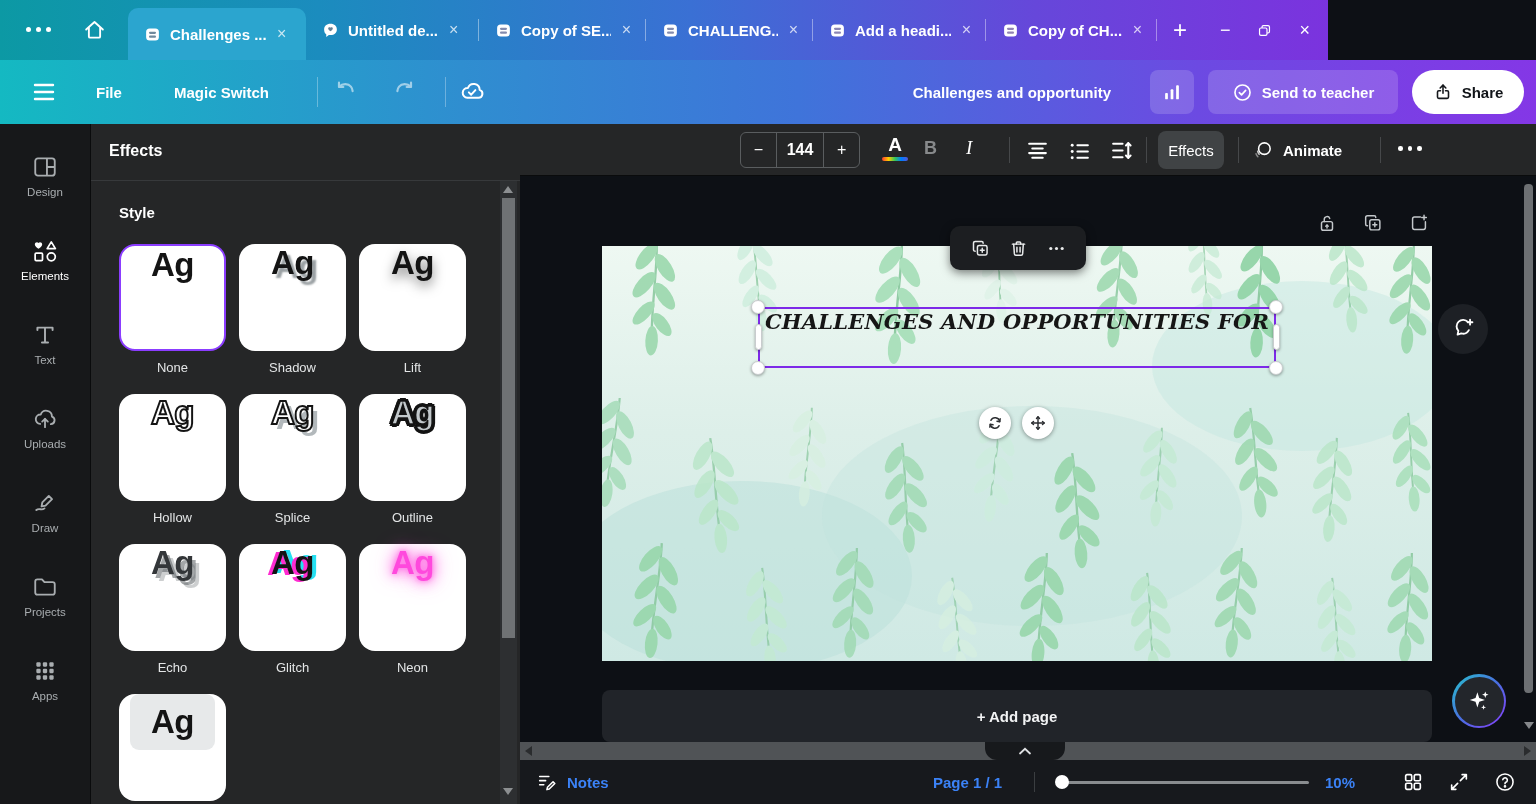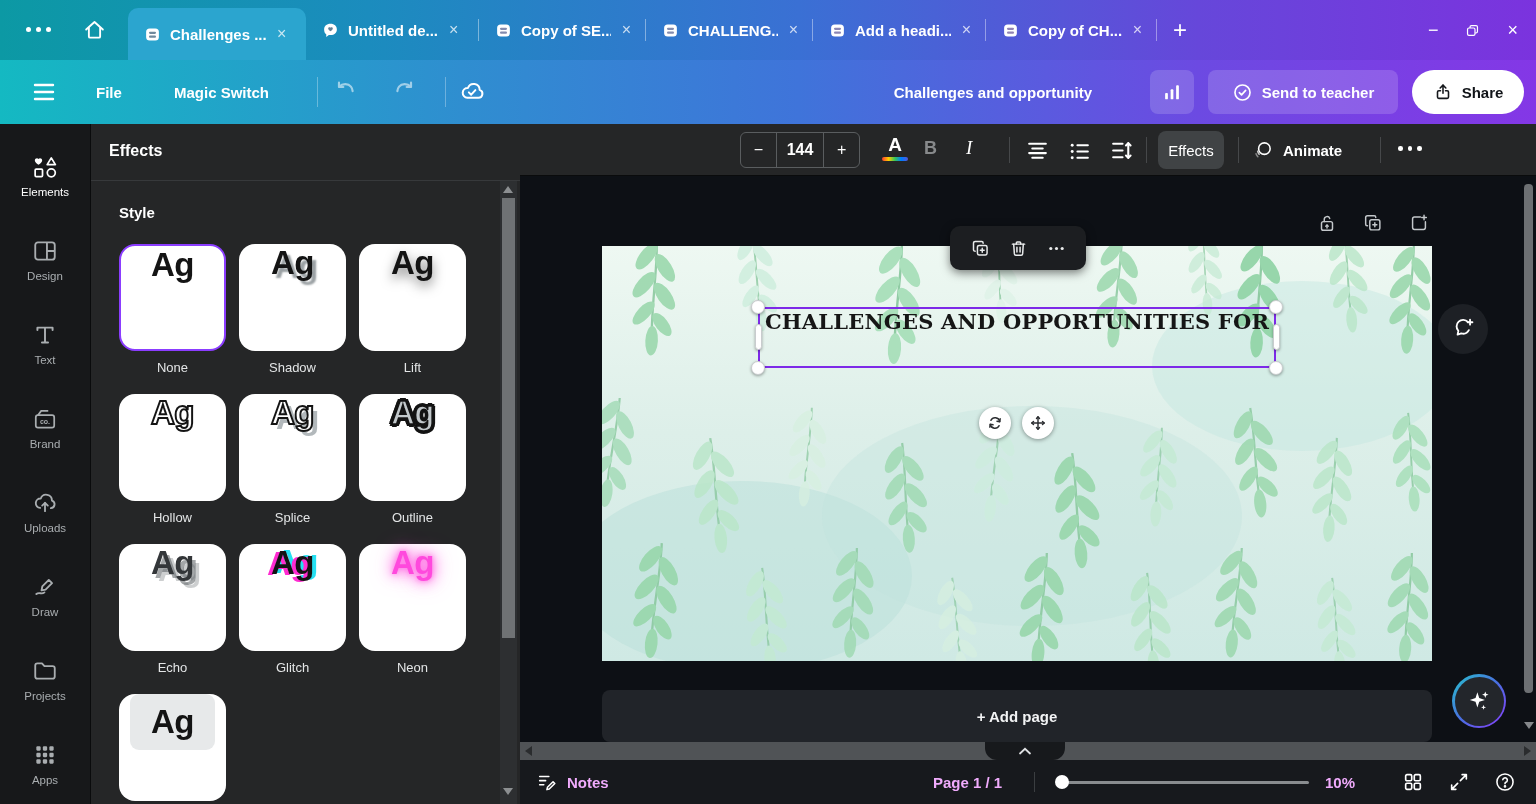--- a/index.html
+++ b/index.html
@@ -2,21 +2,21 @@
 <html><head>
 <meta charset="utf-8">
 <style>
   * { margin:0; padding:0; box-sizing:border-box; }
   html,body { width:1536px; height:804px; overflow:hidden; background:#0d1015;
     font-family:"Liberation Sans","DejaVu Sans",sans-serif; }
   .abs { position:absolute; }
   svg { display:block; }
 
   
-  #tabbar { position:absolute; left:0; top:0; width:1536px; height:60px;
+  #tabbar { position:absolute; left:0; top:0; width:1328px; height:60px;
     background:linear-gradient(90deg,#0c99a4 0%,#1b8cbe 24%,#3a70d4 52%,#6647da 78%,#7b33de 100%); }
   .ovf-dots { position:absolute; left:26px; top:27px; display:flex; gap:5px; }
   .ovf-dots i { width:5px; height:5px; border-radius:50%; background:#fff; }
   .home-btn { position:absolute; left:82px; top:17px; }
   .tabstrip { position:absolute; left:128px; top:0; height:60px; display:flex; align-items:center; }
   .tab { height:60px; display:flex; align-items:center; gap:9px; padding:0 12px 0 16px; color:#fff; }
   .tab.active { height:52px; margin-top:8px; background:#2ba5cf; border-radius:10px 10px 0 0; }
   .tab .tablabel { font-size:15px; font-weight:700; white-space:nowrap; max-width:96px; overflow:hidden; }
   .tab .tabclose { font-size:16px; color:rgba(255,255,255,.75); padding:0 2px; }
   .tabsep { width:1px; height:22px; background:rgba(255,255,255,.4); }
@@ -83,42 +83,42 @@
   .effects-btn { position:absolute; left:638px; top:7px; width:66px; height:38px; background:#404345; border-radius:8px; display:flex; align-items:center; justify-content:center; font-size:15px; }
   .animate { position:absolute; left:732px; top:7px; height:38px; display:flex; align-items:center; gap:9px; font-size:15px; font-weight:700; }
   .tb-dots { position:absolute; left:878px; top:22px; display:flex; gap:5px; }
   .tb-dots i { width:4.5px; height:4.5px; border-radius:50%; background:#fff; }
 
   
   #workspace { position:absolute; left:520px; top:176px; width:1016px; height:566px; background:#0d1015; }
   #page { position:absolute; left:82px; top:70px; width:830px; height:415px; overflow:hidden; }
   .page-icons { position:absolute; left:796px; top:36px; display:flex; gap:24px; }
   .heading { position:absolute; left:156px; top:61px; width:518px; height:61px; text-align:center;
-    font-family:"DejaVu Serif","Liberation Serif",serif; font-weight:700; font-size:21px; line-height:30px; color:#161616; letter-spacing:.2px; white-space:nowrap; }
+    font-family:"DejaVu Serif","Liberation Serif",serif; font-weight:700; font-size:21px; line-height:30px; color:#161616; letter-spacing:.2px; white-space:nowrap;font-style:italic; }
   .sel-box { position:absolute; left:238px; top:131px; width:518px; height:61px; border:2px solid #7d2ae8; }
   .handle { position:absolute; background:#fff; border:1px solid #c9ccce; box-shadow:0 1px 3px rgba(0,0,0,.35); }
   .h-corner { width:14px; height:14px; border-radius:50%; }
   .h-side { width:7px; height:26px; border-radius:4px; }
   .float-bar { position:absolute; left:430px; top:50px; width:136px; height:44px; background:#1c1e21; border-radius:10px; box-shadow:0 3px 10px rgba(0,0,0,.5); display:flex; align-items:center; justify-content:center; gap:17px; }
   .round-handle { position:absolute; width:32px; height:32px; border-radius:50%; background:#fff; box-shadow:0 1px 4px rgba(0,0,0,.4); display:flex; align-items:center; justify-content:center; }
   .comment-btn { position:absolute; left:918px; top:128px; width:50px; height:50px; border-radius:50%; background:#1d2025; display:flex; align-items:center; justify-content:center; }
   .addpage-btn { position:absolute; left:82px; top:514px; width:830px; height:52px; background:#212429; border-radius:8px; color:#f2f3f4; font-size:15px; font-weight:700; display:flex; align-items:center; justify-content:center; }
   .sparkle-btn { position:absolute; left:932px; top:498px; width:54px; height:54px; border-radius:50%; padding:2.5px;
     background:linear-gradient(135deg,#26c4cc,#4a6ee0,#8b3dff); }
   .sparkle-inner { width:100%; height:100%; border-radius:50%; background:#23262b; display:flex; align-items:center; justify-content:center; }
   .ws-vscroll-thumb { position:absolute; left:1004px; top:8px; width:9px; height:509px; background:#6d7073; border-radius:4px; }
   .ws-vscroll-arrow { position:absolute; left:1004px; top:546px; width:0; height:0; border-left:5px solid transparent; border-right:5px solid transparent; border-top:7px solid #85888b; }
 
   
   #hscroll { position:absolute; left:520px; top:742px; width:1016px; height:18px; background:#505356; }
   .hs-arrow { position:absolute; top:4px; width:0; height:0; border-top:5px solid transparent; border-bottom:5px solid transparent; }
   .hs-arrow.left { left:5px; border-right:7px solid #2a2c2e; }
   .hs-arrow.right { right:5px; border-left:7px solid #2a2c2e; }
   .pull-tab { position:absolute; left:465px; top:0; width:80px; height:18px; background:#17191c; border-radius:0 0 12px 12px; display:flex; align-items:center; justify-content:center; }
-  #statusbar { position:absolute; left:520px; top:760px; width:1016px; height:44px; background:#17191d; color:#f0abfc; }
+  #statusbar { position:absolute; left:520px; top:760px; width:1016px; height:44px; background:#17191d; color:#3b82f6; }
   .notes { position:absolute; left:16px; top:0; height:44px; display:flex; align-items:center; gap:9px; font-size:15px; font-weight:700; }
   .page-ind { position:absolute; left:413px; top:0; height:44px; display:flex; align-items:center; font-size:15px; font-weight:700; }
   .sb-div2 { position:absolute; left:514px; top:12px; width:1px; height:20px; background:#3b3e41; }
   .zoom-track { position:absolute; left:541px; top:21px; width:248px; height:2.5px; background:#898c8f; border-radius:2px; }
   .zoom-dot { position:absolute; left:535px; top:15px; width:14px; height:14px; border-radius:50%; background:#fff; }
   .zoom-pct { position:absolute; left:805px; top:0; height:44px; display:flex; align-items:center; font-size:15px; font-weight:700; }
   .sb-icon { position:absolute; top:11px; }
 </style>
 </head>
 <body>
@@ -241,21 +241,21 @@
         <polyline points="19.4,3.4 19.4,7.4 15.4,7.4"></polyline>
       </svg>
   </div>
   <div class="mb-div" style="left:445px"></div>
   <div class="abs" style="left:458px;top:18px">
     <svg width="28" height="28" viewBox="0 0 24 24" fill="none" stroke="#fff" stroke-width="1.7" stroke-linecap="round" stroke-linejoin="round">
         <path d="M8 17 a4.2 4.2 0 1 1 .5 -8.4 A5.2 5.2 0 0 1 18.6 10.2 a3.5 3.5 0 0 1 -1.1 6.8 H8 Z"></path>
         <path d="M9.3 12.3 L11.3 14.3 L14.9 10.4"></path>
       </svg>
   </div>
-  <div class="abs mb-item" style="right:444px;top:24px">Challenges and opportunity</div>
+  <div class="abs mb-item" style="right:425px;top:24px">Challenges and opportunity</div>
   <div class="mb-btn mb-ghost" style="left:1150px;width:44px">
     <span>
         <svg width="22" height="22" viewBox="0 0 24 24" fill="#fff">
           <rect x="4.5" y="13" width="3" height="7" rx="1"></rect>
           <rect x="10.5" y="9" width="3" height="11" rx="1"></rect>
           <rect x="16.5" y="4.5" width="3" height="15.5" rx="1"></rect>
         </svg>
       </span>
   </div>
   <div class="mb-btn mb-ghost mb-item" style="left:1208px;width:190px">
@@ -273,57 +273,47 @@
           <path d="M12 13.5 V4"></path>
           <polyline points="8.6,7.2 12,3.8 15.4,7.2"></polyline>
           <path d="M9 10.5 H7 a1.6 1.6 0 0 0 -1.6 1.6 V18 a1.6 1.6 0 0 0 1.6 1.6 H17 a1.6 1.6 0 0 0 1.6 -1.6 V12.1 a1.6 1.6 0 0 0 -1.6 -1.6 H15"></path>
         </svg>
       </span>
     <span>Share</span>
   </div>
 </div>
 
 <div id="sidebar">
+  <div class="sb-item">
+    <span>
+        <svg width="26" height="26" viewBox="0 0 24 24" fill="none" stroke="currentColor" stroke-width="1.7" stroke-linejoin="round">
+          <rect x="3" y="4" width="18" height="16" rx="2.5"></rect>
+          <path d="M13.8 4 V20 M13.8 12 H21"></path>
+        </svg>
+      </span>
+    <span class="sb-label">Design</span>
+  </div>
   <div class="sb-item active">
     <span>
         <svg width="26" height="26" viewBox="0 0 24 24" fill="none" stroke="currentColor" stroke-width="1.6" stroke-linejoin="round">
           <path d="M6 4.6 C4.9 3.3 2.6 4.1 2.6 5.9 C2.6 7.5 4.7 8.9 6 10 C7.3 8.9 9.4 7.5 9.4 5.9 C9.4 4.1 7.1 3.3 6 4.6 Z" fill="currentColor" stroke="none"></path>
           <path d="M17.8 3.6 L21.6 9.8 H14 Z"></path>
           <rect x="2.9" y="14" width="6.8" height="6.8" rx="1"></rect>
           <circle cx="17.8" cy="17.4" r="3.7"></circle>
         </svg>
       </span>
     <span class="sb-label">Elements</span>
   </div>
   <div class="sb-item">
     <span>
-        <svg width="26" height="26" viewBox="0 0 24 24" fill="none" stroke="currentColor" stroke-width="1.7" stroke-linejoin="round">
-          <rect x="3" y="4" width="18" height="16" rx="2.5"></rect>
-          <path d="M13.8 4 V20 M13.8 12 H21"></path>
-        </svg>
-      </span>
-    <span class="sb-label">Design</span>
-  </div>
-  <div class="sb-item">
-    <span>
         <svg width="26" height="26" viewBox="0 0 24 24" fill="none" stroke="currentColor" stroke-width="1.8" stroke-linecap="round">
           <path d="M5 5.2 H19 M5 5.2 V7.4 M19 5.2 V7.4 M12 5.2 V19 M9.2 19 H14.8"></path>
         </svg>
       </span>
     <span class="sb-label">Text</span>
-  </div>
-  <div class="sb-item">
-    <span>
-        <svg width="26" height="26" viewBox="0 0 24 24" fill="none" stroke="currentColor" stroke-width="1.6" stroke-linejoin="round">
-          <path d="M5.5 8.5 L8.5 4.5 H15"></path>
-          <rect x="3.5" y="8.5" width="17" height="11.5" rx="2"></rect>
-          <text x="12" y="16.5" text-anchor="middle" font-size="6.5" font-weight="700" fill="currentColor" stroke="none" font-family="Liberation Sans,sans-serif">co.</text>
-        </svg>
-      </span>
-    <span class="sb-label">Brand</span>
   </div>
   <div class="sb-item">
     <span>
         <svg width="26" height="26" viewBox="0 0 24 24" fill="none" stroke="currentColor" stroke-width="1.7" stroke-linecap="round" stroke-linejoin="round">
           <path d="M7.5 16.5 a4.3 4.3 0 1 1 .6 -8.6 A5.3 5.3 0 0 1 18.4 9.7 a3.6 3.6 0 0 1 -1 7"></path>
           <path d="M12 19.5 V12"></path>
           <polyline points="9.4,14.4 12,11.8 14.6,14.4"></polyline>
         </svg>
       </span>
     <span class="sb-label">Uploads</span>

